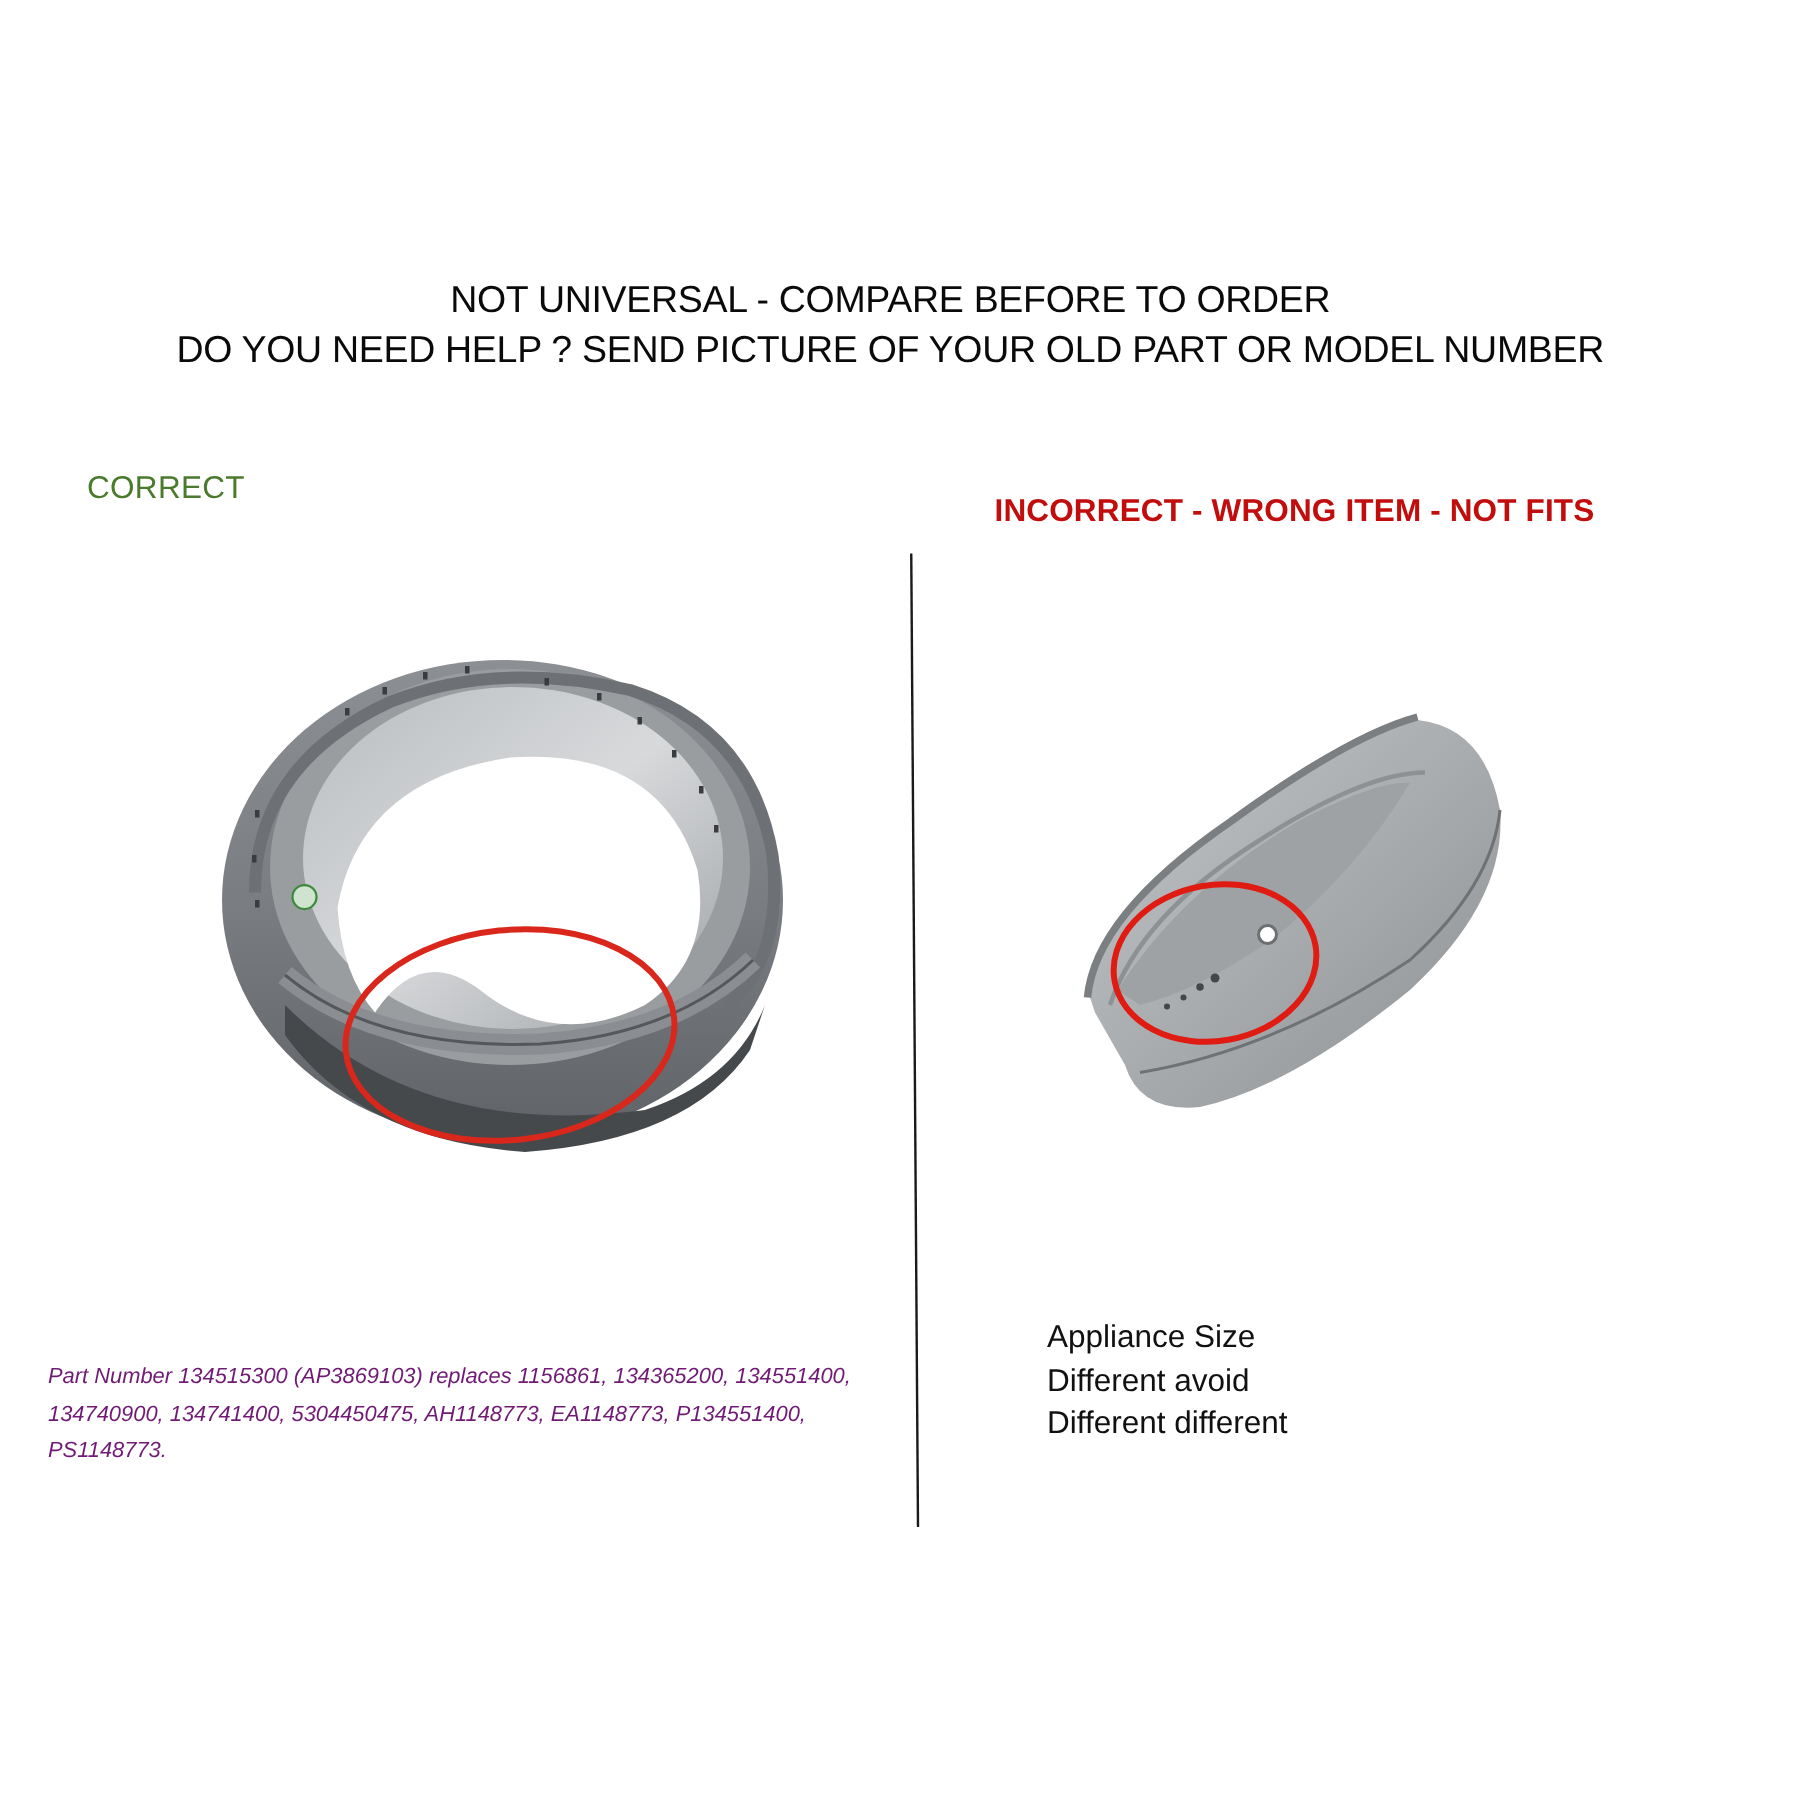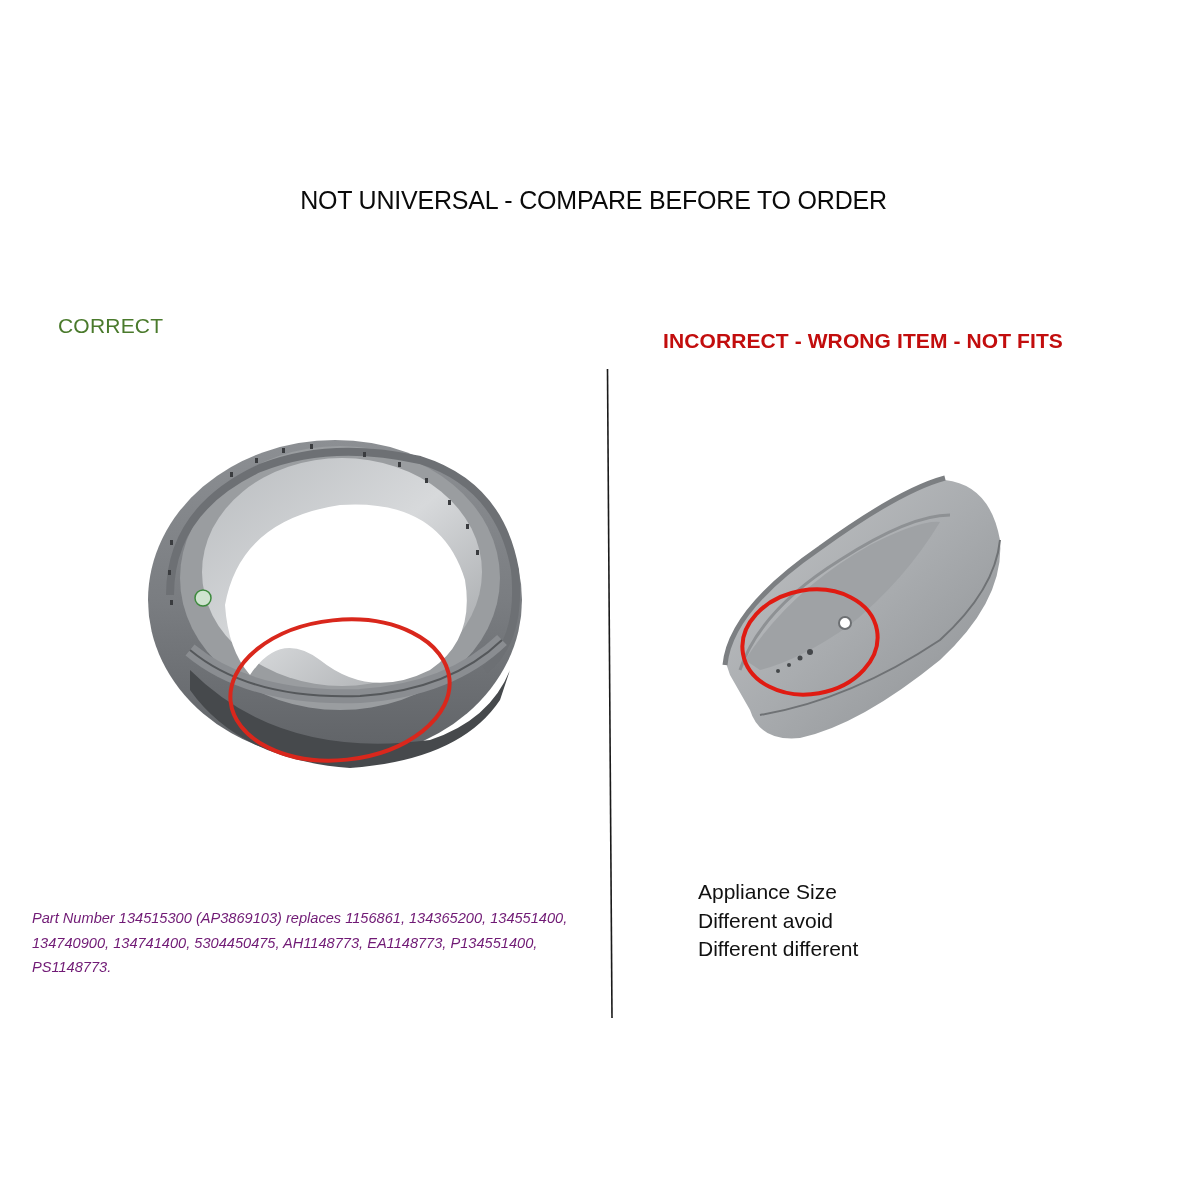--- a/index.html
+++ b/index.html
@@ -89,20 +89,21 @@
       line-height: 28.5px;
       color: #111;
     }
     .diff-list div { white-space: nowrap; }
   </style>
 </head>
 <body>
 
 <div class="header">
   <div>NOT UNIVERSAL - COMPARE BEFORE TO ORDER</div>
+  <div>DO YOU NEED HELP ? SEND PICTURE OF YOUR OLD PART OR MODEL NUMBER</div>
 </div>
 
 <div class="label-correct">CORRECT</div>
 <div class="label-incorrect">INCORRECT - WRONG ITEM - NOT FITS</div>
 
 <svg class="divider" viewBox="0 0 1200 1200">
   <line x1="607.5" y1="369" x2="612" y2="1018" stroke="#1a1a1a" stroke-width="1.6"></line>
 </svg>
 
 <svg class="gasket-left" viewBox="0 0 400 380">

